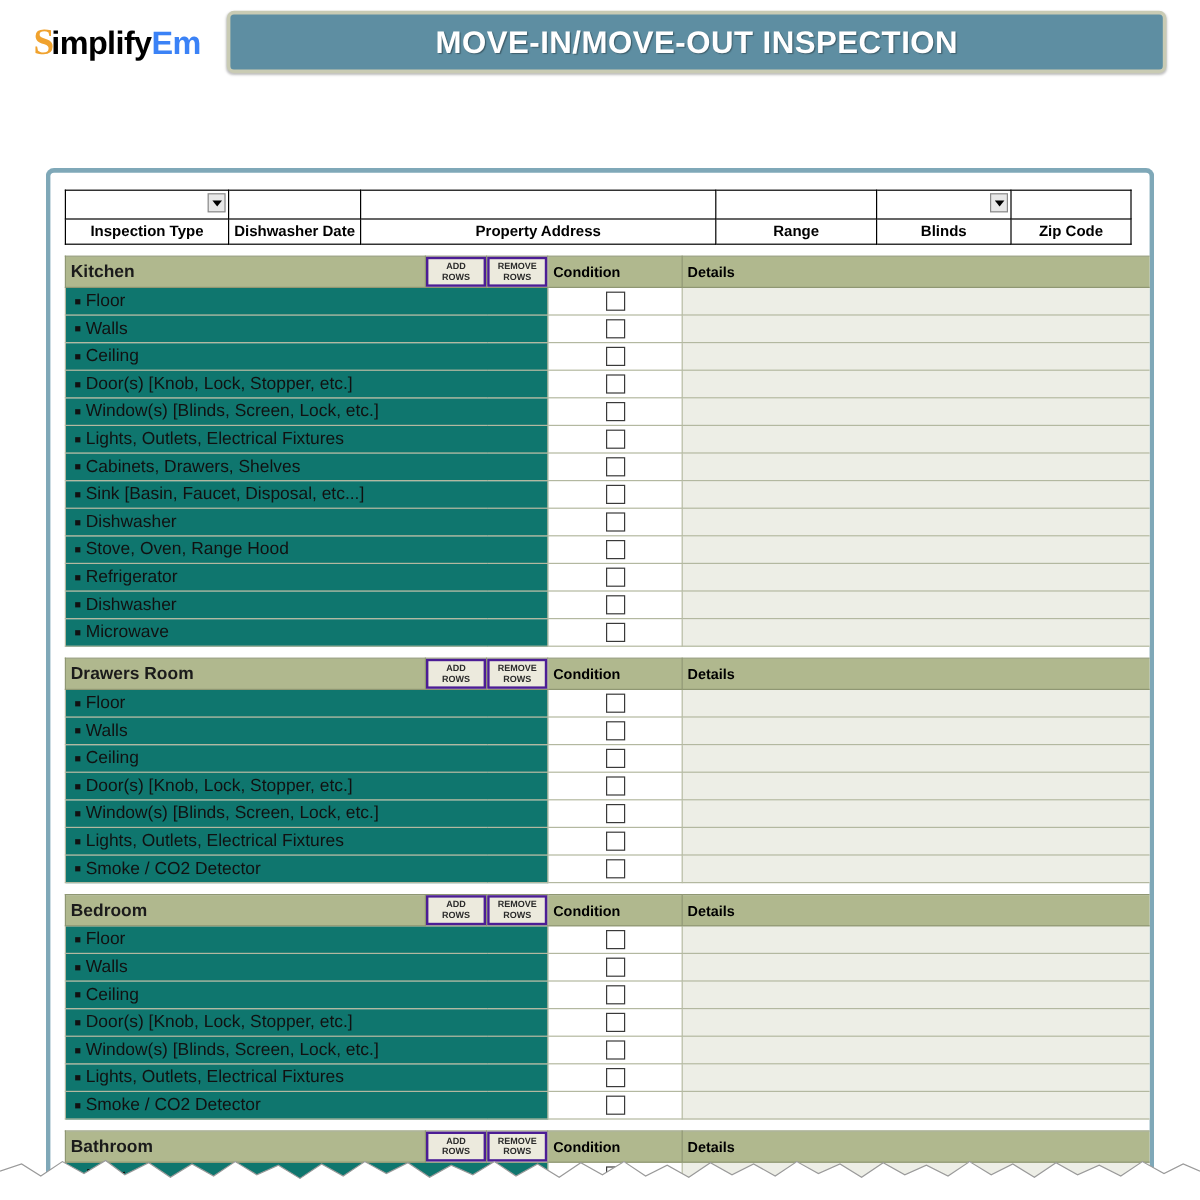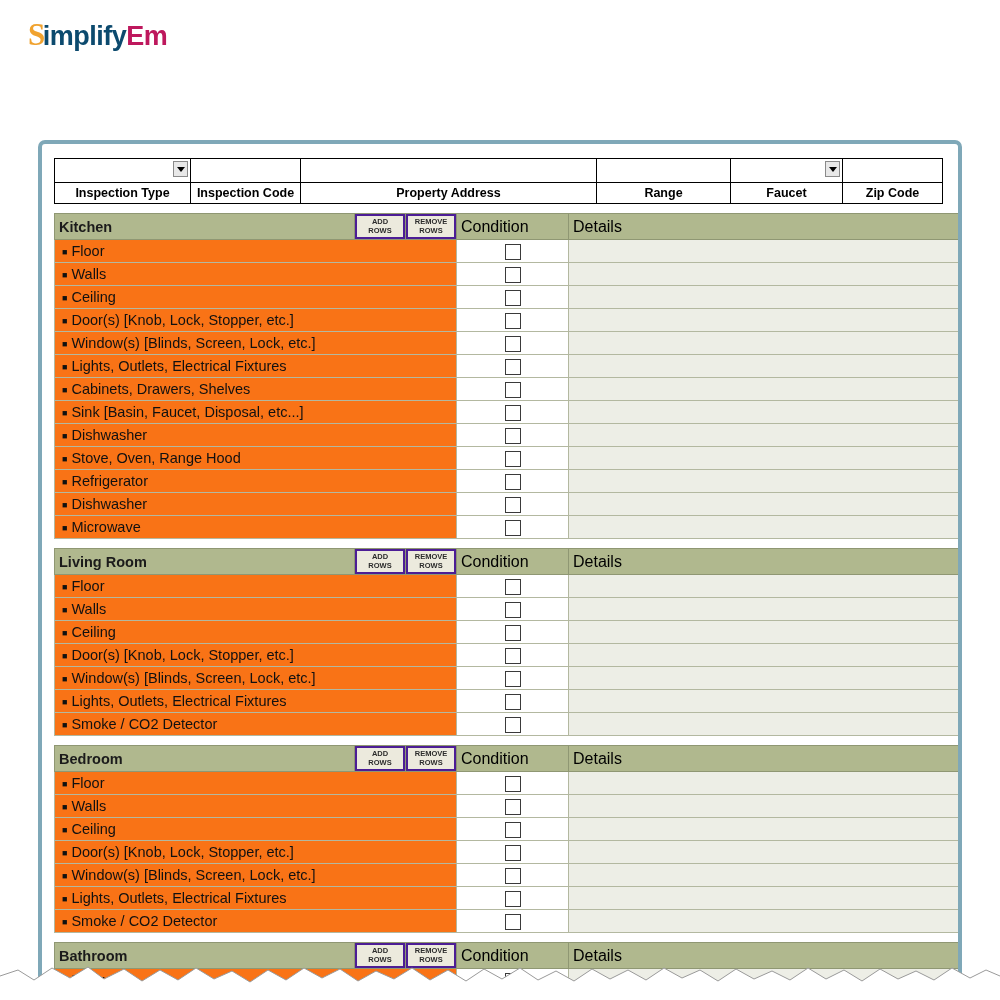--- a/index.html
+++ b/index.html
@@ -38,22 +38,22 @@
     display: flex;
     align-items: baseline;
   }
   .logo .s-mark {
     color: #f0a22e;
     font-size: 31px;
     font-weight: bold;
     font-family: "Liberation Serif", serif;
     margin-right: -2px;
   }
-  .logo .simplify { color: #0c4a6e; }
-  .logo .em { color: #be185d; }
+  .logo .simplify { color: #000000; }
+  .logo .em { color: #3b82f6; }
 
   .title-bar {
     margin-left: 22px;
     flex: 1;
     height: 46px;
     background: #5e8ea2;
     border: 3px solid #c9cbb4;
     border-radius: 6px;
     display: flex;
     align-items: center;
@@ -160,22 +160,22 @@
     font-weight: bold;
     vertical-align: middle;
   }
   .sec-title {
     font-size: 17px;
     font-weight: bold;
     color: #1b1b1b;
     padding-left: 6px;
   }
   .sec-head .hdr-label {
-    font-size: 16px;
-    font-weight: normal;
+    font-size: 12px;
+    font-weight: bold;
   }
   .btnwrap {
     display: flex;
     gap: 3px;
     justify-content: flex-end;
     align-items: center;
   }
   .mini-btn {
     background: #eceadd;
     border: 2px solid #4c1d95;
@@ -187,21 +187,21 @@
     width: 47px;
     color: #2b2b2b;
     cursor: pointer;
     font-family: "Liberation Sans", sans-serif;
   }
   tr.item td {
     height: 23px;
     vertical-align: middle;
   }
   tr.item td.name {
-    background: #f97316;
+    background: #0f766e;
     font-size: 14.5px;
     color: #111;
     padding-left: 7px;
     white-space: nowrap;
   }
   tr.item td.name .bullet {
     font-size: 9px;
     vertical-align: middle;
     margin-right: 4px;
     color: #111;
@@ -243,20 +243,23 @@
 </head>
 <body>
 
 <div class="page">
 
   <div class="header">
     <div class="logo">
       <span class="s-mark">S</span>
         <span class="simplify">implify</span>
         <span class="em">Em</span>
+    </div>
+    <div class="title-bar">
+      <span class="title-text">MOVE-IN/MOVE-OUT INSPECTION</span>
     </div>
   </div>
 
   <div class="frame">
     <div class="frame-inner">
 
       <table class="info">
         <colgroup>
           <col style="width:136px">
           <col style="width:110px">
@@ -287,24 +290,24 @@
             <span class="dd-btn">
                   <span class="caret"></span>
                 </span>
           </td>
           <td>
             <input class="cell-input" value="" style="">
           </td>
         </tr>
         <tr>
           <td class="labelcell">Inspection Type</td>
-          <td class="labelcell">Inspection Code</td>
+          <td class="labelcell">Dishwasher Date</td>
           <td class="labelcell">Property Address</td>
           <td class="labelcell">Range</td>
-          <td class="labelcell">Faucet</td>
+          <td class="labelcell">Blinds</td>
           <td class="labelcell">Zip Code</td>
         </tr>
       </tbody>
         </table>
 
       <div id="sections-host">
           <div class="section">
             <table class="sec">
               <colgroup>
                 <col class="c-name">
@@ -401,21 +404,21 @@
             <table class="sec">
               <colgroup>
                 <col class="c-name">
                 <col class="c-btn1">
                 <col class="c-btn2">
                 <col class="c-cond">
                 <col class="c-det">
               </colgroup>
               <tbody>
                 <tr class="sec-head">
-                  <td class="sec-title">Living Room</td>
+                  <td class="sec-title">Drawers Room</td>
                   <td style="padding:0">
                     <div class="btnwrap">
                       <div class="mini-btn"><span>ADD</span><br><span>ROWS</span></div>
                     </div>
                   </td>
                   <td style="padding:0">
                     <div class="btnwrap">
                       <div class="mini-btn"><span>REMOVE</span><br><span>ROWS</span></div>
                     </div>
                   </td>

